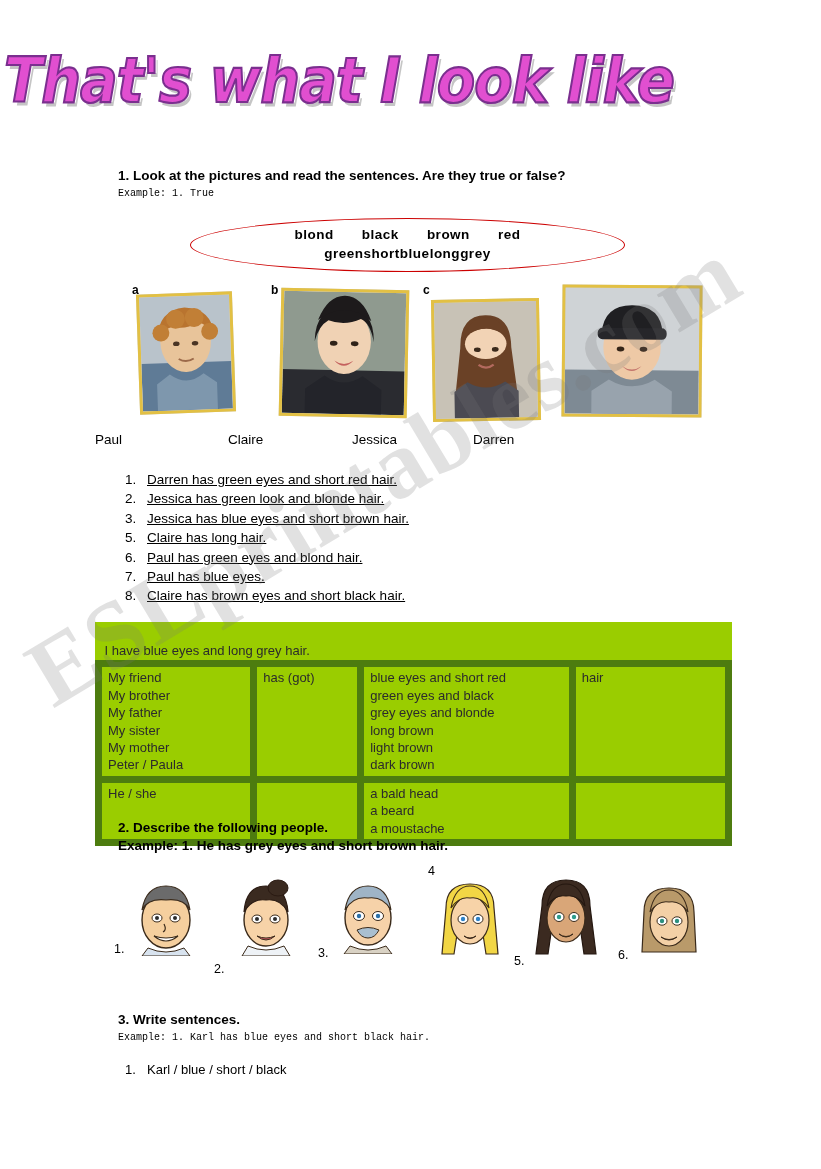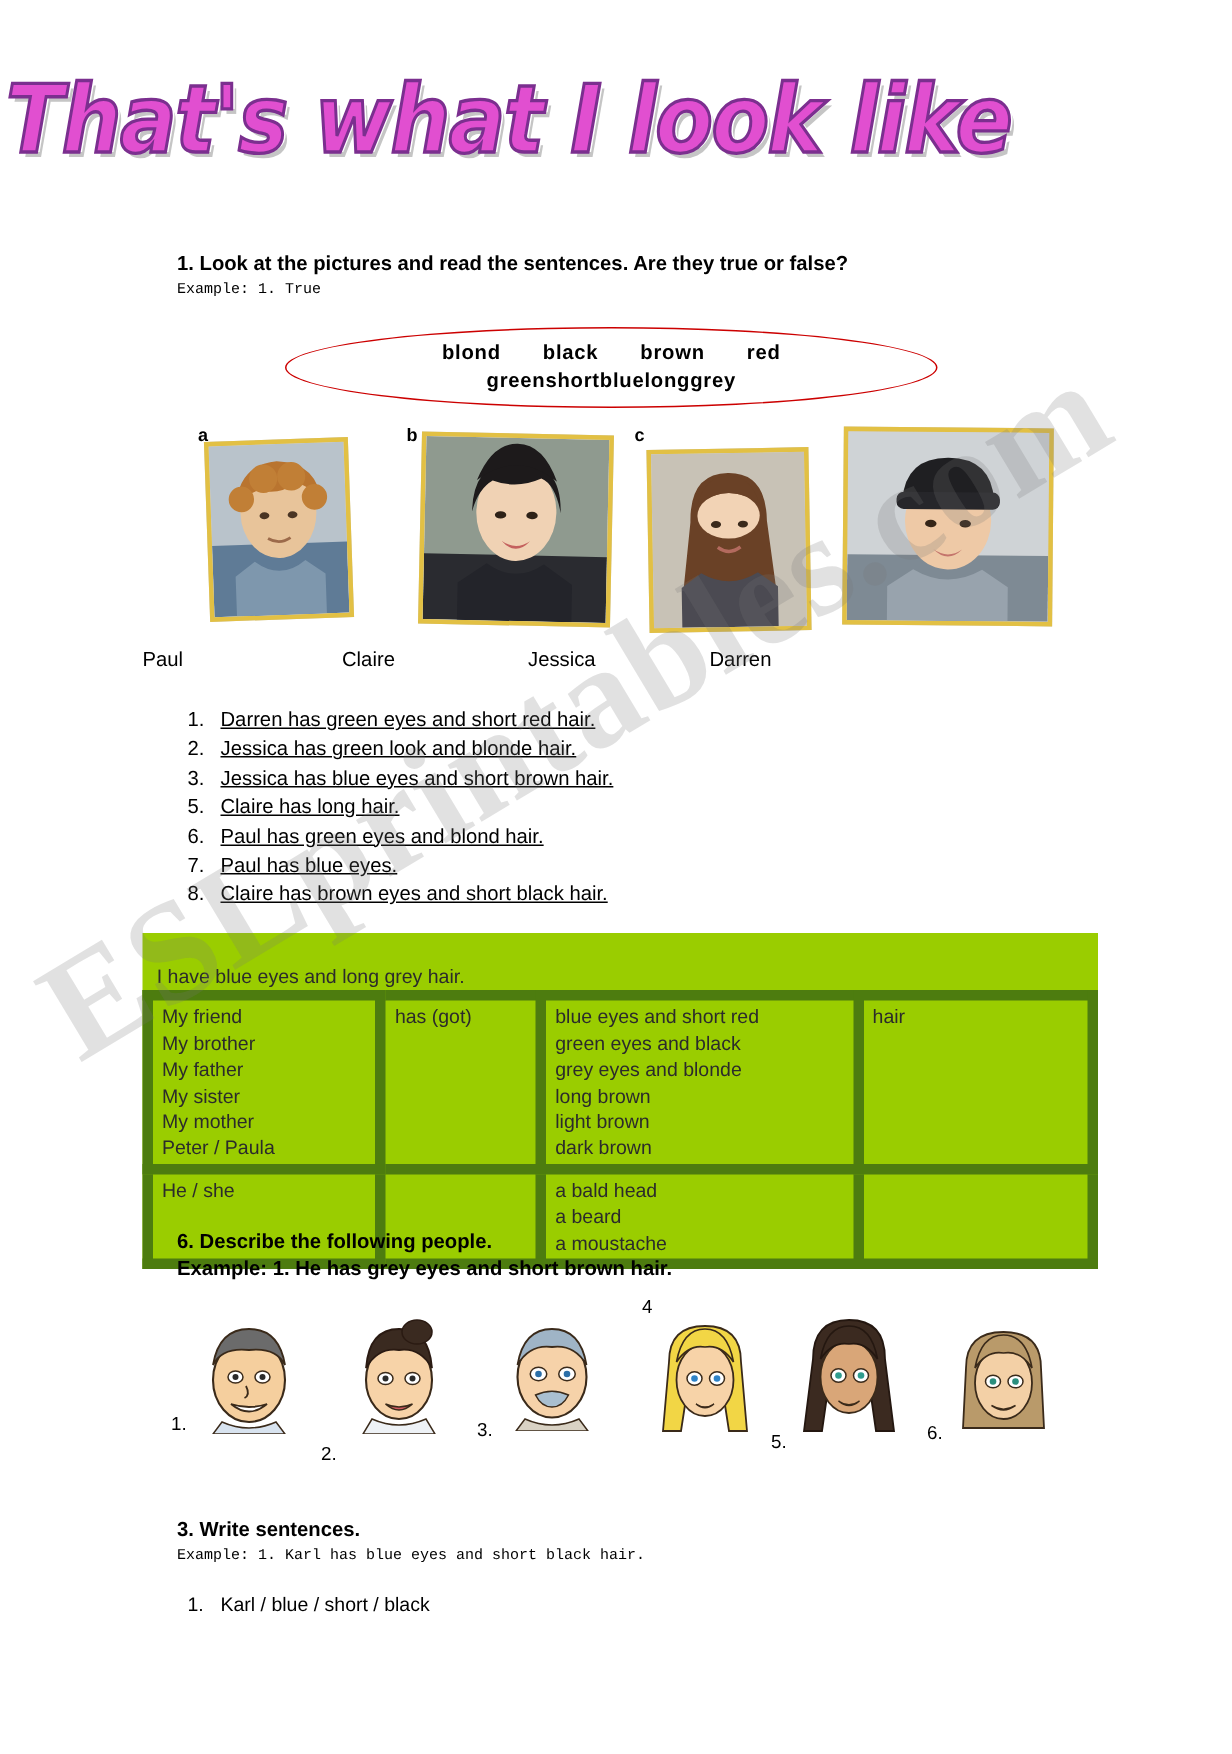--- a/index.html
+++ b/index.html
@@ -322,21 +322,21 @@
       <td class="c3">
         <span class="cellline">a bald head</span>
         <span class="cellline">a beard</span>
         <span class="cellline">a moustache</span>
       </td>
       <td class="c4">&nbsp;</td>
     </tr>
   </tbody>
     </table>
 
-  <div class="sec-head" style="left:118px; top:820px;">6.   Describe the following people.</div>
+  <div class="sec-head" style="left:118px; top:820px;">2.   Describe the following people.</div>
   <div class="sec-head" style="left:118px; top:838px;">Example: 1.   He has grey eyes and short brown hair.</div>
 
   <div class="cartoons">
 
     <div class="cartoon" style="left:20px; top:8px;">
       <svg width="72" height="78" viewBox="0 0 72 78">
         <ellipse cx="36" cy="42" rx="24" ry="28" fill="#f5cf9e" stroke="#3a2a1a" stroke-width="1.4"></ellipse>
         <path d="M12 32 q4 -24 24 -24 q20 0 24 24 q-6 -12 -24 -10 q-18 -2 -24 10 z" fill="#6b6b6b" stroke="#3a2a1a" stroke-width="1.2"></path>
         <ellipse cx="27" cy="40" rx="5" ry="4" fill="#ffffff" stroke="#3a2a1a" stroke-width="1"></ellipse>
         <ellipse cx="45" cy="40" rx="5" ry="4" fill="#ffffff" stroke="#3a2a1a" stroke-width="1"></ellipse>

